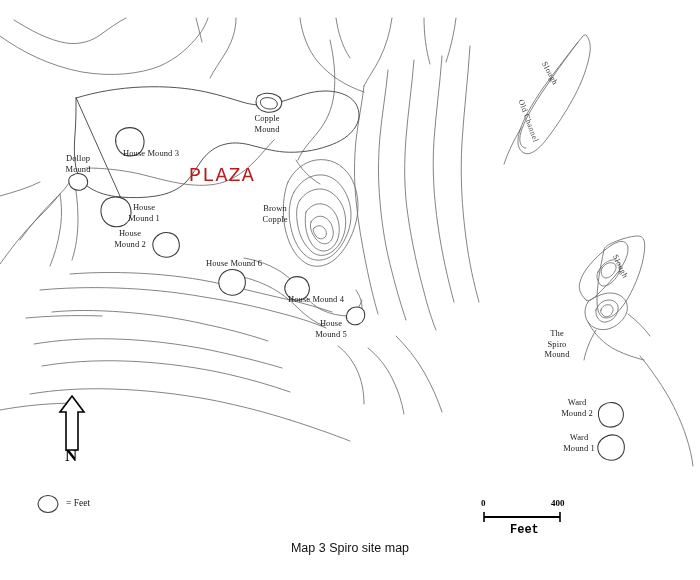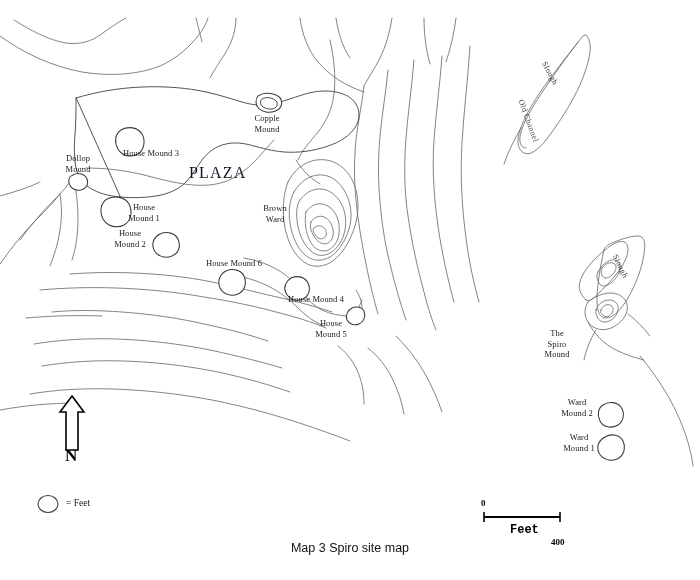--- a/index.html
+++ b/index.html
@@ -59,24 +59,24 @@
     font-family: "Liberation Serif", serif;
     font-size: 8.5px;
     line-height: 10.5px;
     color: #1a1a1a;
     text-align: center;
     white-space: pre-line;
     letter-spacing: 0.1px;
   }
   .label-plaza {
     position: absolute;
-    font-family: Liberation Serif, serif;
-    font-size: 16px;
+    font-family: Liberation Mono, monospace;
+    font-size: 20px;
     letter-spacing: 1.2px;
-    color: #0f172a;
+    color: #b91c1c;
   }
   .label-occupation {
     position: absolute;
     font-family: "Liberation Sans", sans-serif;
     font-size: 13.5px;
     line-height: 17px;
     text-align: center;
     color: #1a1a1a;
     letter-spacing: 0.4px;
     white-space: pre-line;
@@ -314,21 +314,21 @@
 
   <div class="maplabel" style="left: 118px; top: 202px; width: 52px;">House
 Mound 1</div>
 
   <div class="maplabel" style="left: 104px; top: 228px; width: 52px;">House
 Mound 2</div>
 
   <div class="maplabel" style="left: 190px; top: 258px; width: 88px;">House Mound 6</div>
 
   <div class="maplabel" style="left: 249px; top: 203px; width: 52px;">Brown
-Ward</div>
+Copple</div>
 
   <div class="maplabel" style="left: 272px; top: 294px; width: 88px;">House Mound 4</div>
 
   <div class="maplabel" style="left: 305px; top: 318px; width: 52px;">House
 Mound 5</div>
 
   <div class="maplabel" style="left: 533px; top: 328px; width: 48px;">The
 Spiro
 Mound</div>
 
@@ -346,20 +346,20 @@
   <div class="label-rot" style="left: 525px; top: 98px; transform: rotate(70deg);">Old Channel</div>
 
   <div class="label-rot" style="left: 619px; top: 253px; transform: rotate(64deg);">Slough</div>
 
   <div class="north-letter" style="left: 65px; top: 446px;">N</div>
 
   <div class="legend-text" style="left: 66px; top: 498px;">= Feet</div>
 
   <div class="scale-num" style="left: 481px; top: 498px;">0</div>
 
-  <div class="scale-num" style="left: 551px; top: 498px; margin-top: 39px;">400</div>
+  <div class="scale-num" style="left: 551px; top: 498px;">400</div>
 
   <div class="scale-unit" style="left: 510px; top: 523px;">Feet</div>
 
   <div class="caption" style="top: 541px;">Map 3 Spiro site map</div>
 
 
 </div>
 
 </body></html>

